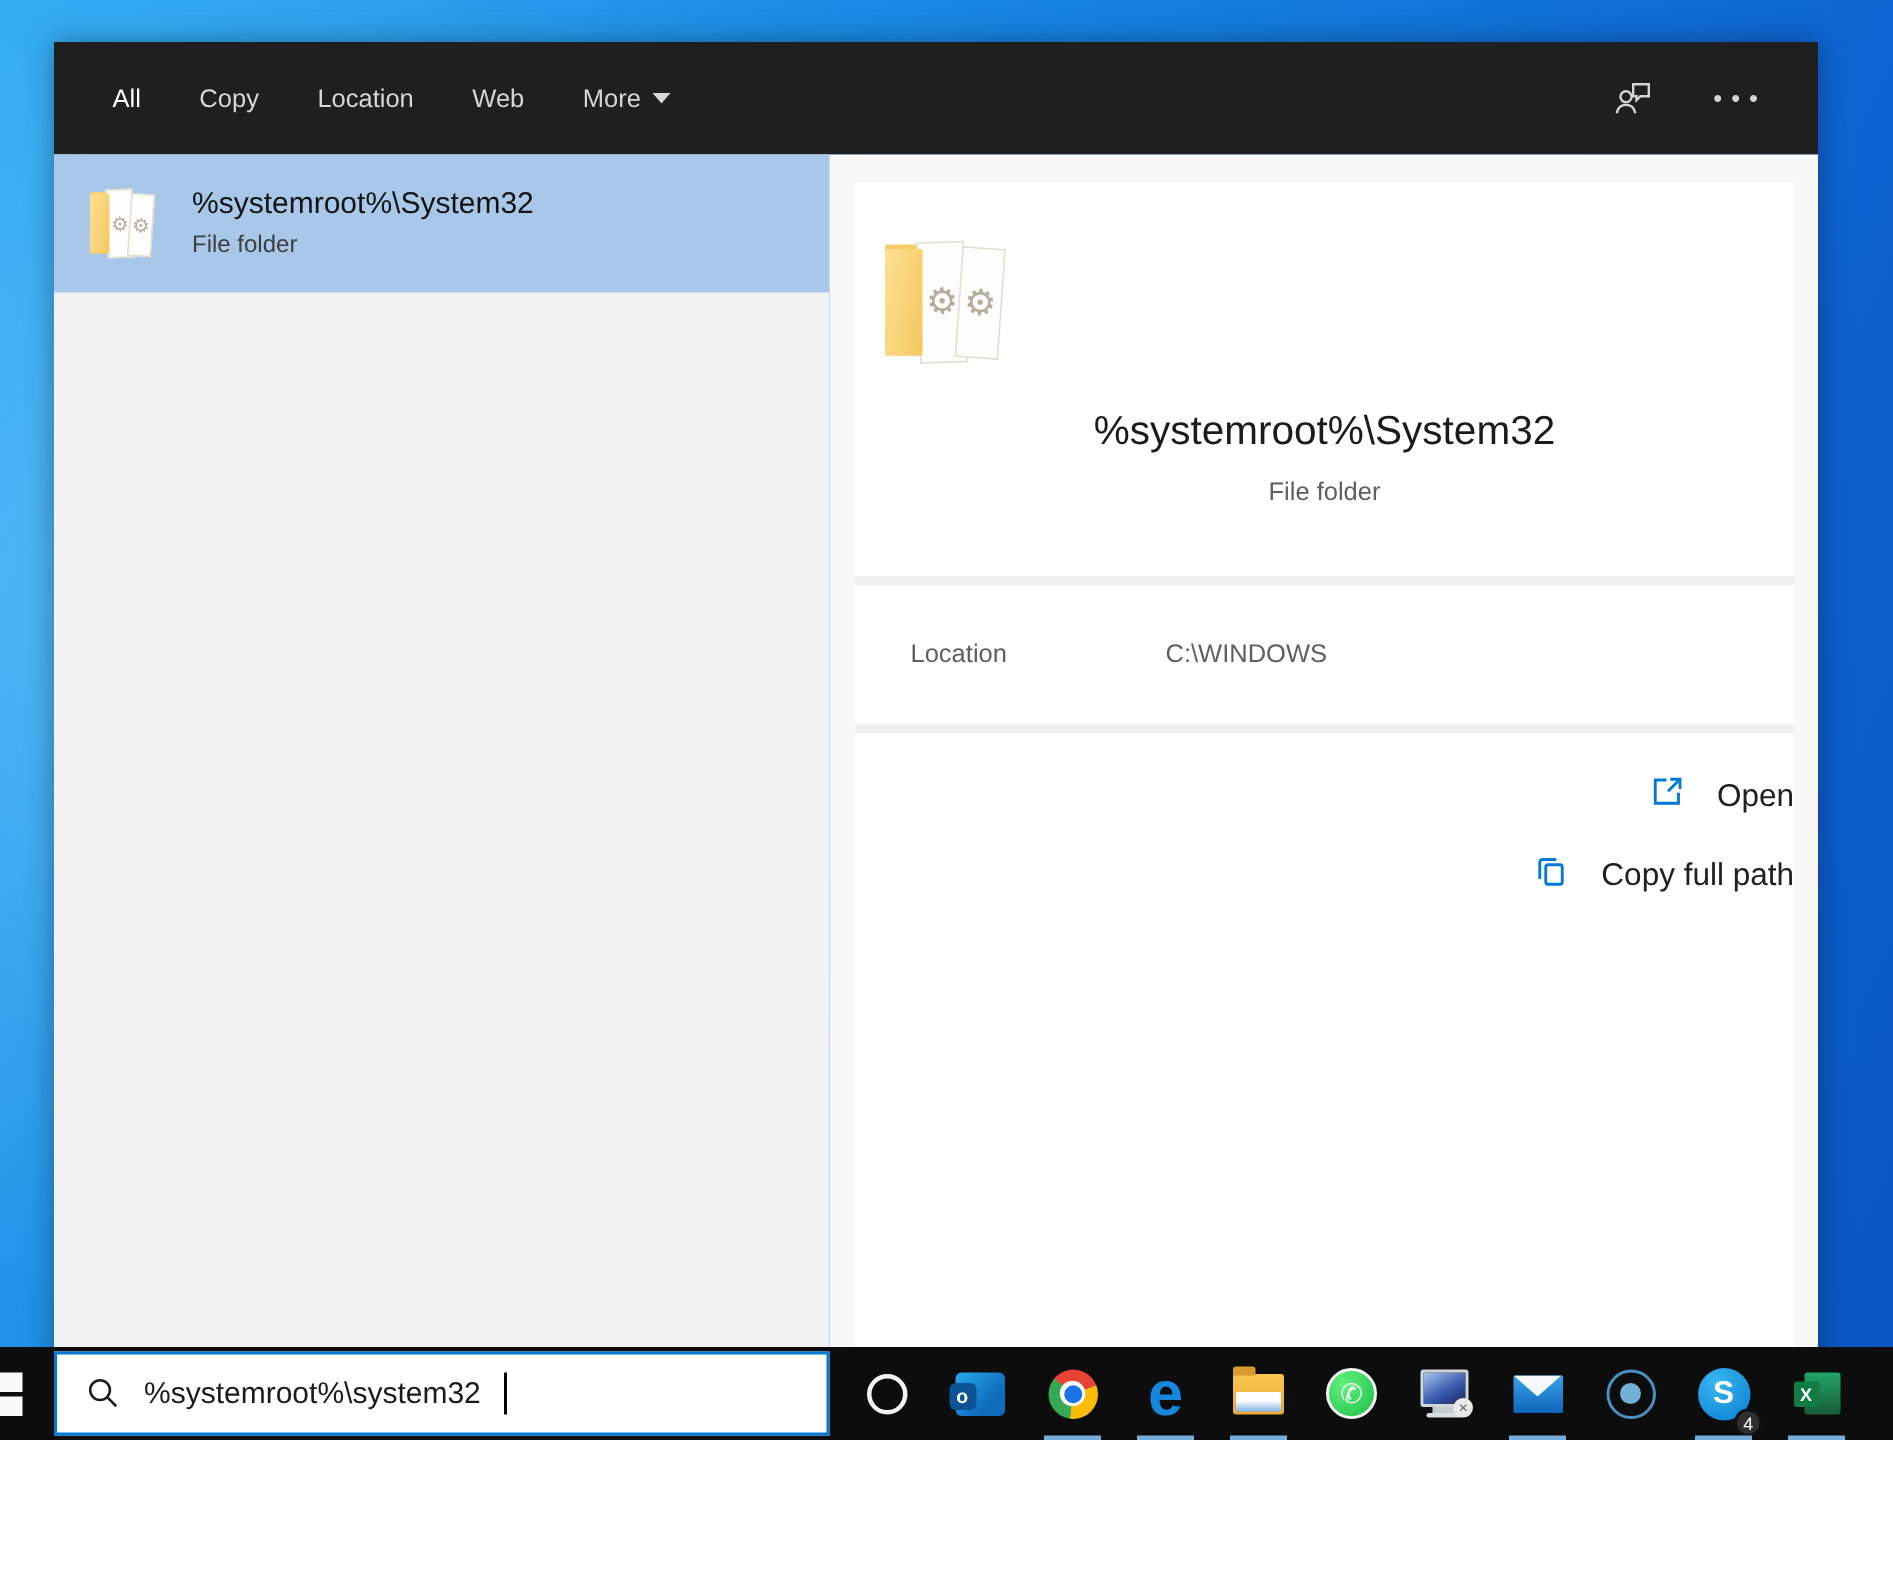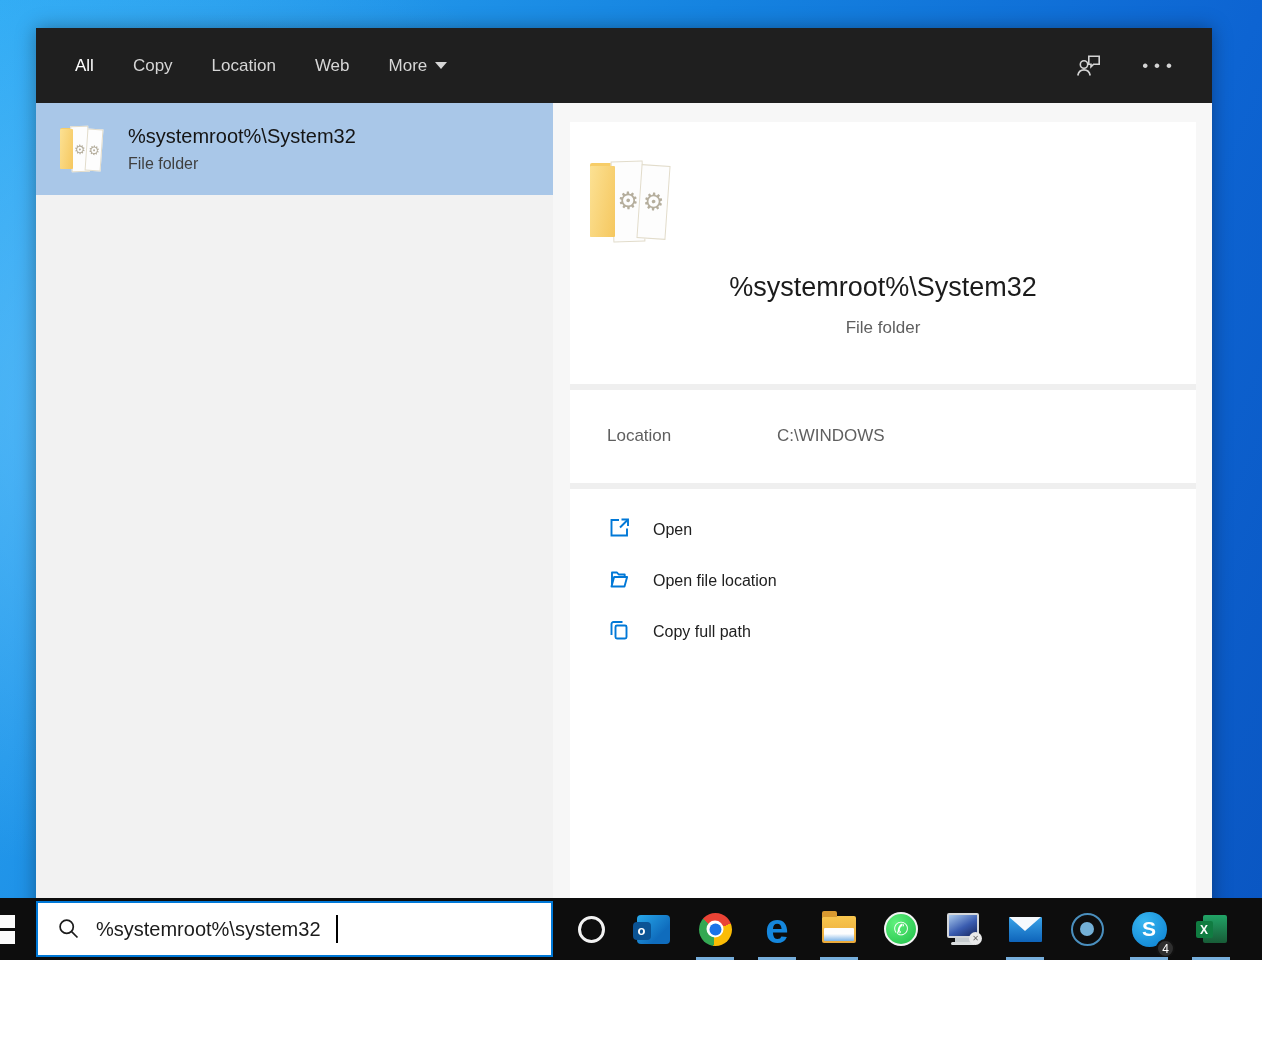--- a/index.html
+++ b/index.html
@@ -39,22 +39,22 @@
   .card-sec{background:#ffffff;}
   .card-gap{height:6px;background:#efefef;flex:0 0 auto;}
   .hero{padding:38px 20px 46px;text-align:center;flex:0 0 auto;}
   .hero-title{font-size:27px;color:#1b1b1b;margin-top:30px;}
   .hero-sub{font-size:17px;color:#5f5f5f;margin-top:15px;}
   .details{padding:36px 0 10px 37px;font-size:17px;color:#5f5f5f;flex:0 0 auto;}
   .detail-row{display:flex;align-items:center;margin-bottom:27px;gap:10px;}
   .dlabel{width:160px;flex:0 0 auto;}
   .dvalue{color:#5f5f5f;cursor:pointer;}
   .actions{padding:27px 0 0 37px;flex:1;}
-  .action-row{display:flex;align-items:center;gap:22px;margin-bottom:23px;font-size:16px;
-    color:#202020;cursor:pointer;}
+  .action-row{display:flex;align-items:center;gap:22px;margin-bottom:23px;font-size:21px;
+    color:#202020;cursor:pointer;justify-content:flex-end;}
   .action-row svg{flex:0 0 auto;}
 
   
   .sysfolder{position:relative;}
   .sysfolder.small{width:44px;height:46px;}
   .sysfolder.big{width:84px;height:82px;}
   .sf-back{position:absolute;left:0;top:4%;width:58%;height:90%;background:#f7cd68;border-radius:2px;}
   .sf-page{position:absolute;background:#fdfdfd;border:1px solid #e2dccb;display:flex;
     align-items:center;justify-content:center;color:#b5ae9d;}
   .sf-page1{left:26%;top:1%;width:36%;height:96%;transform:rotate(-2deg);}
@@ -213,29 +213,20 @@
                 <svg width="24" height="24" viewBox="0 0 24 24" fill="none" stroke="#0078d7" stroke-width="1.9">
                   <path d="M20 12.5v7H4.5V4H12"></path>
                   <path d="M14.5 3.5H21V10"></path>
                   <path d="M20.5 4L13 11.5"></path>
                 </svg>
               </span>
               <span>Open</span>
             </div>
             <div class="action-row">
               <span>
-                <svg width="24" height="24" viewBox="0 0 24 24" fill="none" stroke="#0078d7" stroke-width="1.9" stroke-linejoin="round">
-                  <path d="M5 17.5V5.5h5l1.7 2h6v2.5"></path>
-                  <path d="M4.5 19.5l2.6-9.5h13l-2.6 9.5z"></path>
-                </svg>
-              </span>
-              <span>Open file location</span>
-            </div>
-            <div class="action-row">
-              <span>
                 <svg width="24" height="24" viewBox="0 0 24 24" fill="none" stroke="#0078d7" stroke-width="1.9">
                   <rect x="8.5" y="7.5" width="11" height="13" rx="1.5"></rect>
                   <path d="M15.5 4H6.5a2 2 0 0 0-2 2v11"></path>
                 </svg>
               </span>
               <span>Copy full path</span>
             </div>
           </div>
         </div>
       </div>

